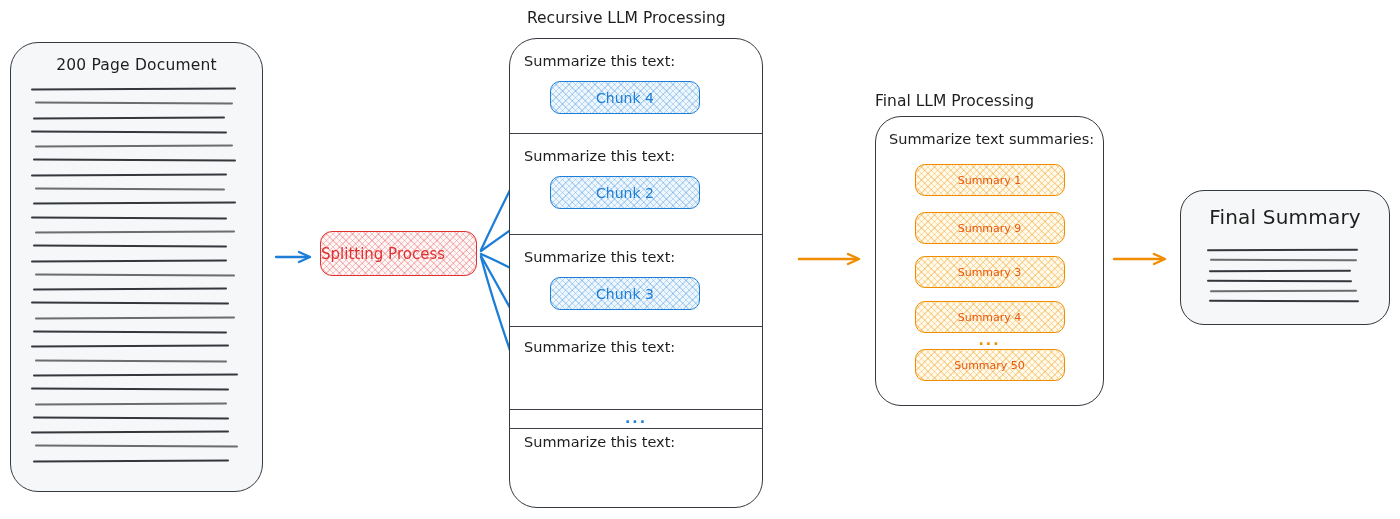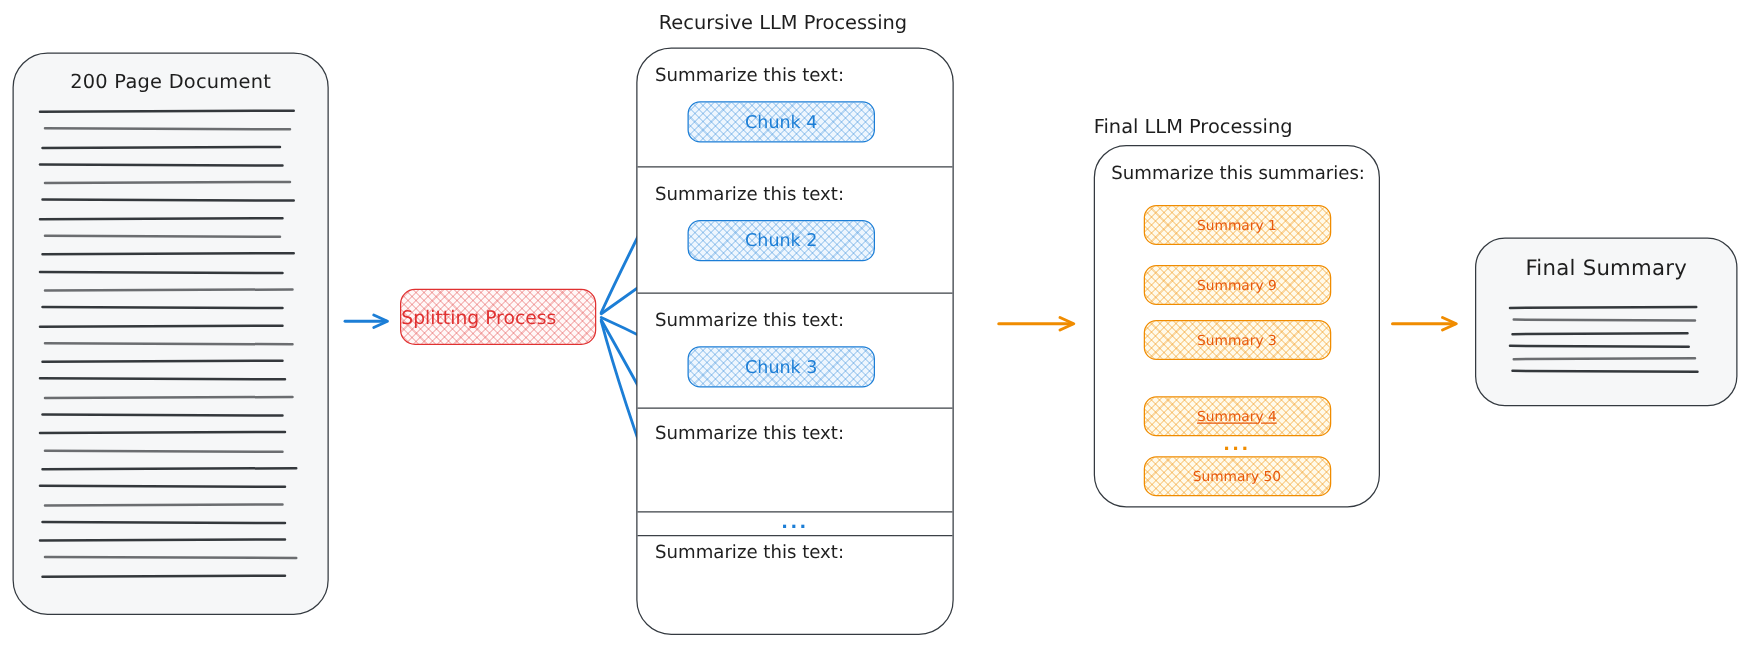--- a/index.html
+++ b/index.html
@@ -57,28 +57,28 @@
   .final-box .prompt{font-size:14.5px;padding:14px 0 0 13px;color:var(--ink);}
   .summary{
     width:150px;height:32px;margin:0 auto;border-radius:10px;
     border:1.7px solid var(--orange-stroke);color:var(--orange);font-size:11px;
     display:flex;align-items:center;justify-content:center;
     background-color:#fffaea;
     background-image:
       repeating-linear-gradient(45deg, rgba(240,140,0,.30) 0 1.2px, transparent 1.2px 4.6px),
       repeating-linear-gradient(135deg, rgba(240,140,0,.30) 0 1.2px, transparent 1.2px 4.6px);
   }
-  .s1{margin-top:17px;} .s2{margin-top:16px;} .s3{margin-top:12px;} .s4{margin-top:29px;text-decoration:underline;}
+  .s1{margin-top:17px;} .s2{margin-top:16px;} .s3{margin-top:12px;} .s4{margin-top:13px;}
   .orange-dots{text-align:center;color:var(--orange-stroke);font-weight:bold;font-size:14px;
     letter-spacing:2px;height:14px;line-height:12px;margin-top:1px;}
   .s50{margin-top:1px;}
 
   
   .fs-box{left:1180px;top:190px;width:210px;height:135px;border-radius:24px;}
-  .fs-box .panel-title{padding-top:14px;font-size:17px;}
+  .fs-box .panel-title{padding-top:14px;font-size:20px;}
   .fs-lines .sketch-line{height:1.7px;}
 
   
   svg.arrows{position:absolute;left:0;top:0;width:1400px;height:519px;pointer-events:none;}
   .arrow-blue{stroke:var(--blue);stroke-width:2.3;fill:none;stroke-linecap:round;}
   .arrow-orange{stroke:var(--orange-stroke);stroke-width:2.4;fill:none;stroke-linecap:round;}
   .head-blue{stroke:var(--blue);fill:none;stroke-linecap:round;stroke-linejoin:round;}
   .head-orange{stroke:var(--orange-stroke);fill:none;stroke-linecap:round;stroke-linejoin:round;}
 </style>
 </head>
@@ -166,21 +166,21 @@
       <div class="prompt">Summarize this text:</div>
     </div>
     <div class="dots-band divided" style="top:370px;height:19px;">...</div>
     <div class="rec-section divided" style="top:389px;height:81px;padding-top:5px;">
       <div class="prompt">Summarize this text:</div>
     </div>
   </div>
 
   <div class="float-title" style="left:875px;top:92px;width:229px;">Final LLM Processing</div>
   <div class="panel white final-box" style="position:absolute;">
-    <div class="prompt">Summarize this summaries:</div>
+    <div class="prompt">Summarize text summaries:</div>
     <div class="summary s1">
         <span>Summary 1</span>
       </div>
     <div class="summary s2">
         <span>Summary 9</span>
       </div>
     <div class="summary s3">
         <span>Summary 3</span>
       </div>
     <div class="summary s4">

